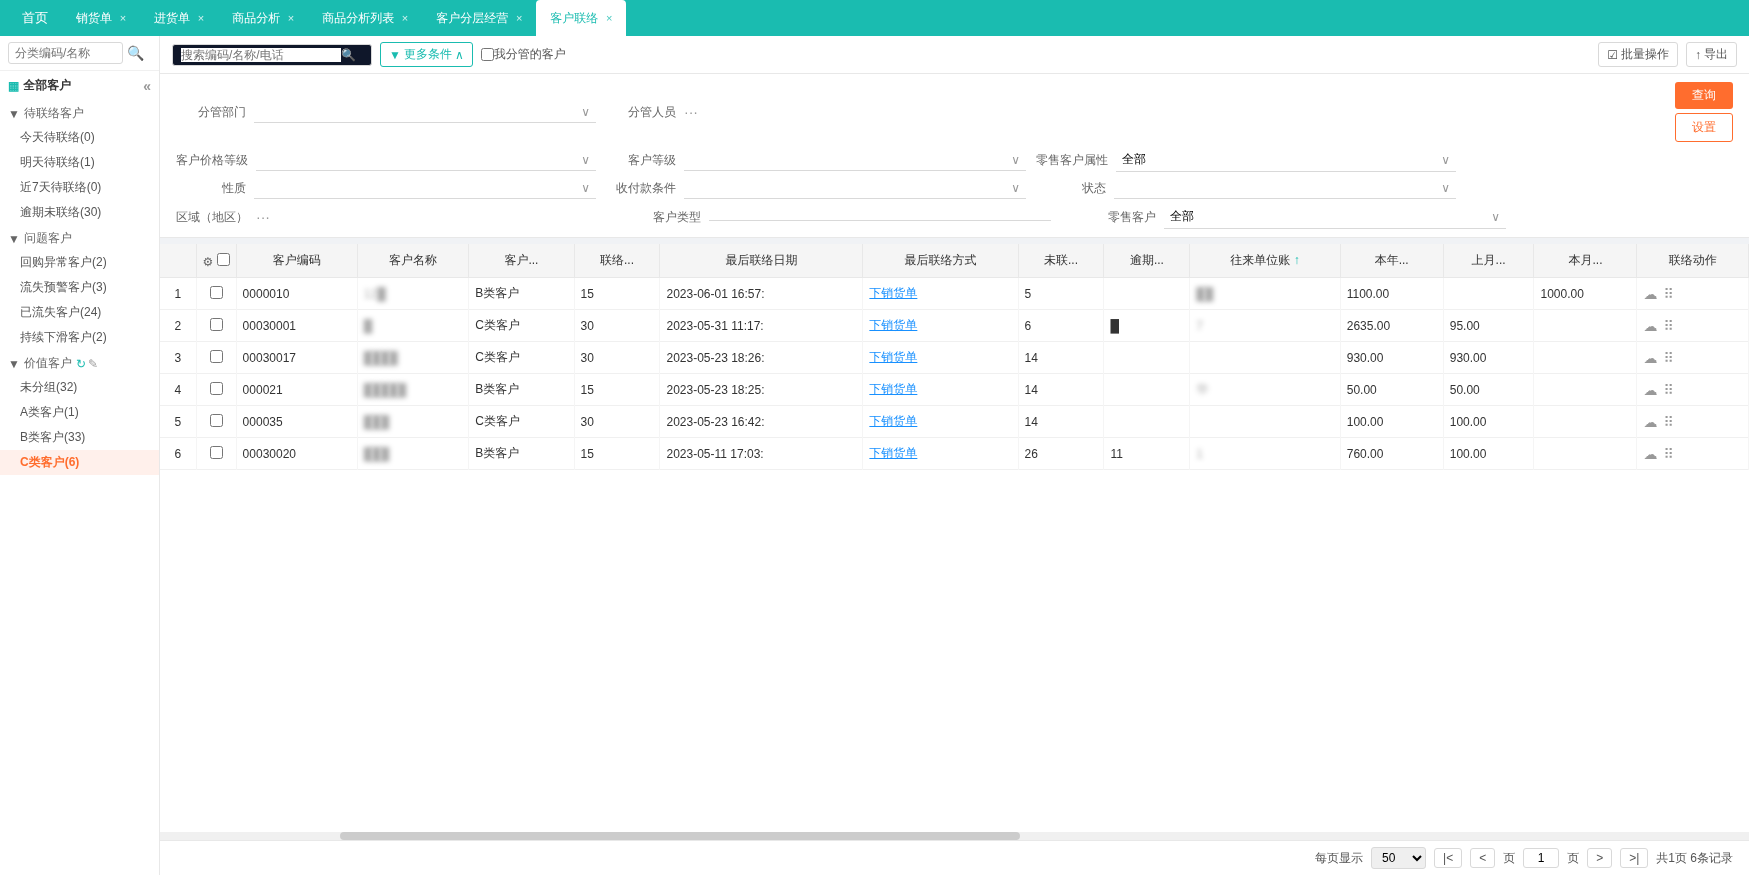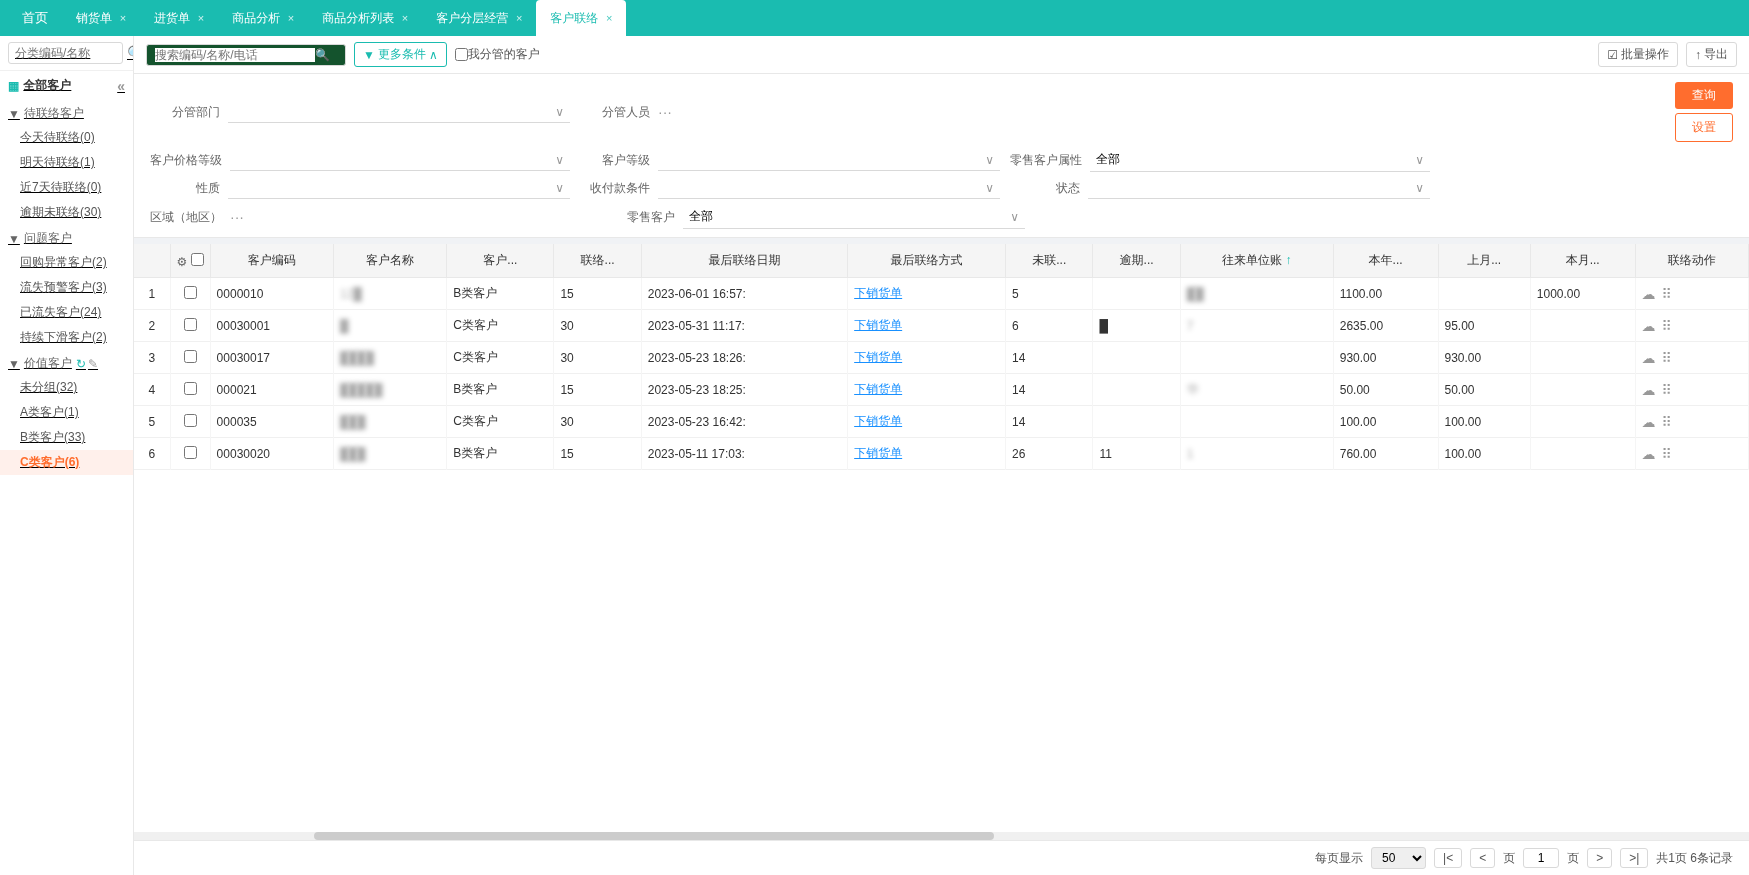--- a/index.html
+++ b/index.html
@@ -34,26 +34,25 @@
     }
 
     
     .main-layout {
       display: flex;
       height: calc(875px - 36px);
     }
 
     
     .sidebar {
-      width: 134px;
+      width: 160px;
       background: #fff;
       border-right: 1px solid #e8e8e8;
       overflow-y: auto;
       flex-shrink: 0;
-      text-decoration: underline;
     }
     .sidebar-search {
       display: flex;
       align-items: center;
       padding: 6px 8px;
       border-bottom: 1px solid #f0f0f0;
     }
     .sidebar-search input {
       border: 1px solid #d9d9d9;
       border-radius: 3px;
@@ -119,21 +118,21 @@
       background: #fff;
       border-bottom: 1px solid #e8e8e8;
       gap: 8px;
     }
     .search-bar {
       display: flex;
       align-items: center;
       border: 1px solid #d9d9d9;
       border-radius: 3px;
       padding: 3px 8px;
-      background: #14532d;
+      background: #0f172a;
       width: 200px;
     }
     .search-bar input {
       border: none;
       outline: none;
       width: 160px;
       font-size: 12px;
     }
     .search-bar .s-icon { color: #1abcb0; cursor: pointer; }
     .more-conditions {
@@ -512,20 +511,26 @@
             <span></span>
               <span class="caret">∨</span>
           </div>
         </div>
       </div>
 
       <div class="filter-row">
         <div class="filter-field">
           <span class="filter-label">区域（地区）</span>
           <span class="filter-dots">···</span>
+        </div>
+        <div class="filter-field">
+          <span class="filter-label">客户类型</span>
+          <div class="filter-select" style="min-width:200px;">
+            <span></span>
+          </div>
         </div>
         <div class="filter-field">
           <span class="filter-label">零售客户</span>
           <div class="filter-select" style="min-width:200px;">
             <span>全部</span>
             <span class="caret">∨</span>
           </div>
         </div>
       </div>
     </div>

